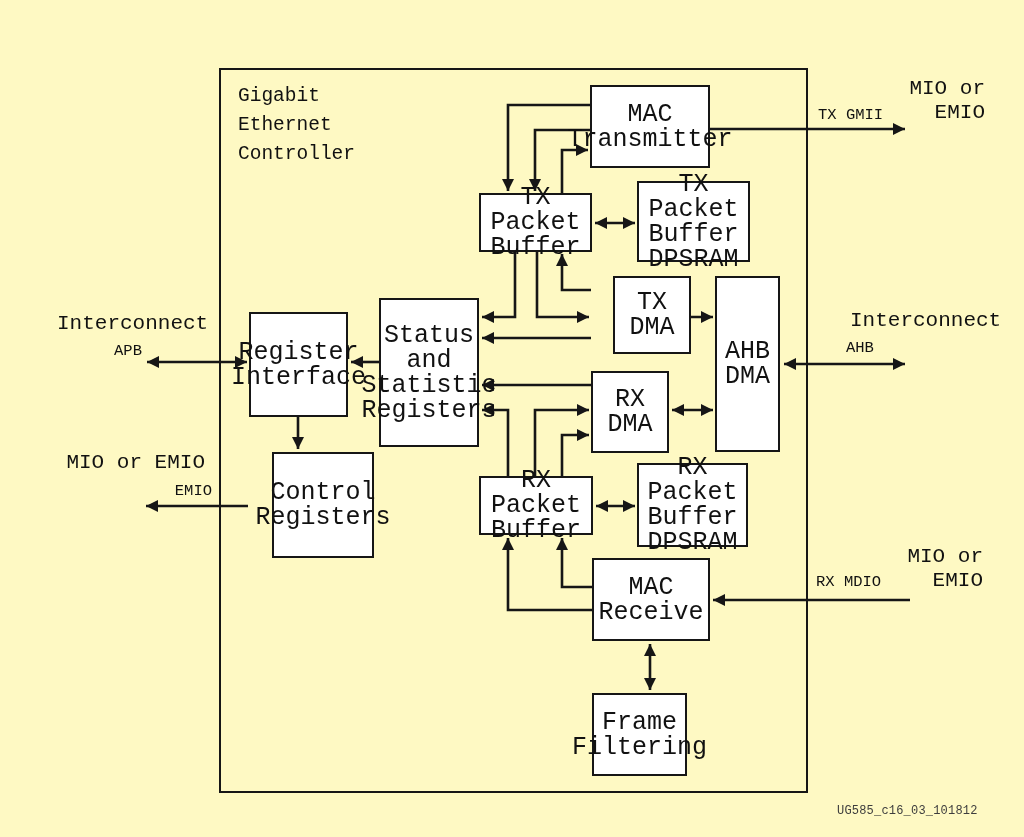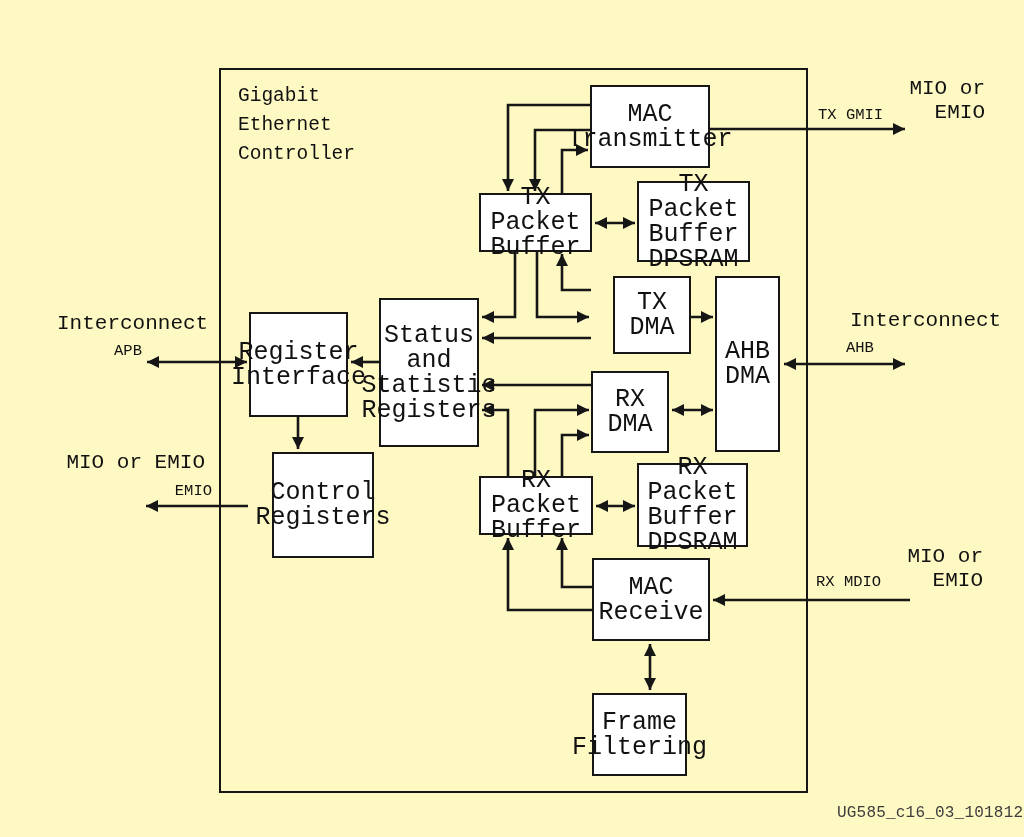--- a/index.html
+++ b/index.html
@@ -40,21 +40,21 @@
   .l-interconnect{left:57px;top:312px;width:138px;text-align:right;}
   .l-apb        {left:57px;top:342px;width:142px;text-align:center;}
   .l-mio        {left:57px;top:451px;width:148px;text-align:right;}
   .l-mdio       {left:57px;top:482px;width:155px;text-align:right;}
   .r-mio-top    {left:850px;top:77px;width:135px;text-align:right;}
   .r-txgmii     {left:818px;top:106px;}
   .r-interconnect{left:850px;top:309px;width:137px;text-align:right;}
   .r-ahb        {left:846px;top:339px;}
   .r-mio-bot    {left:848px;top:545px;width:135px;text-align:right;}
   .r-rxgmii     {left:816px;top:573px;}
-  .watermark{position:absolute;left:837px;top:804px;font-size:16px;color:#3d3d3d;letter-spacing:0.2px;}
+  .watermark{position:absolute;left:837px;top:804px;font-size:12px;color:#3d3d3d;letter-spacing:0.2px;}
 </style>
 </head>
 <body>
 
 <div class="stage">
 
   <svg class="wires" width="1024" height="837" viewBox="0 0 1024 837" fill="none" stroke="#161616" stroke-width="2.6">
     <defs>
       <marker id="ah" viewBox="0 0 10 10" refX="10" refY="5" markerWidth="15" markerHeight="12" markerUnits="userSpaceOnUse" orient="auto-start-reverse">
         <path d="M0,0 L10,5 L0,10 Z" fill="#161616" stroke="none"></path>

